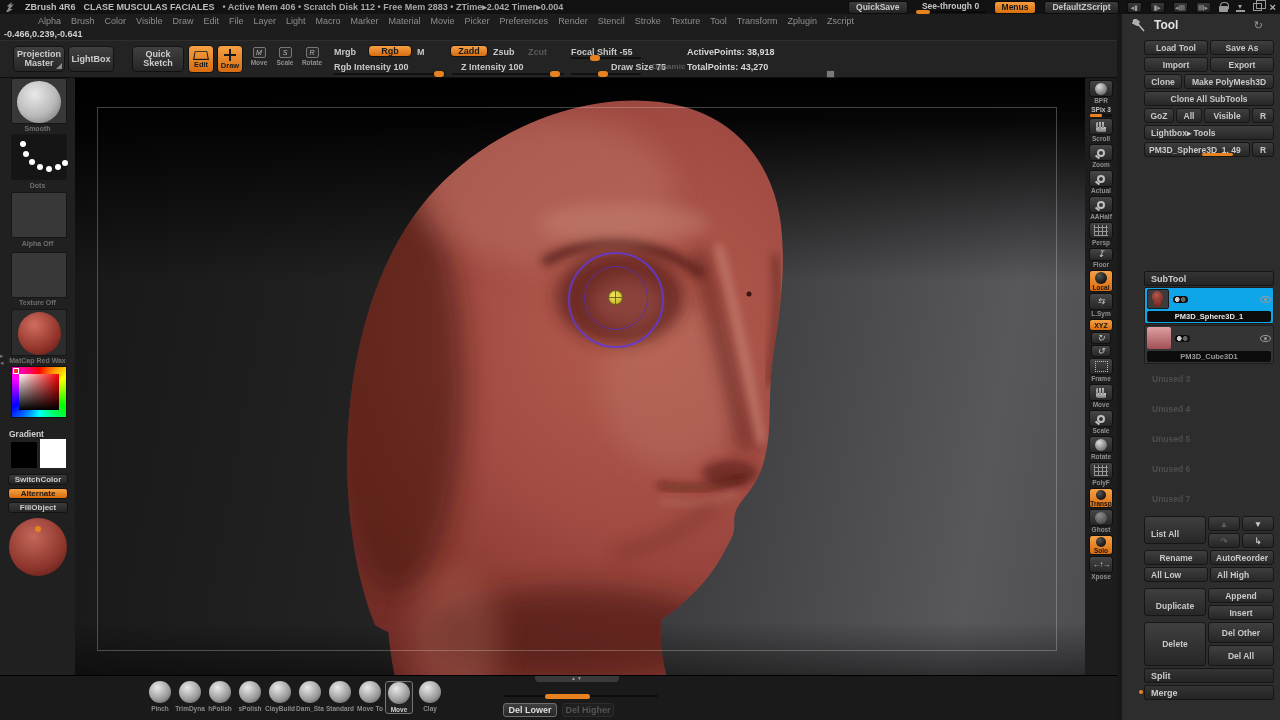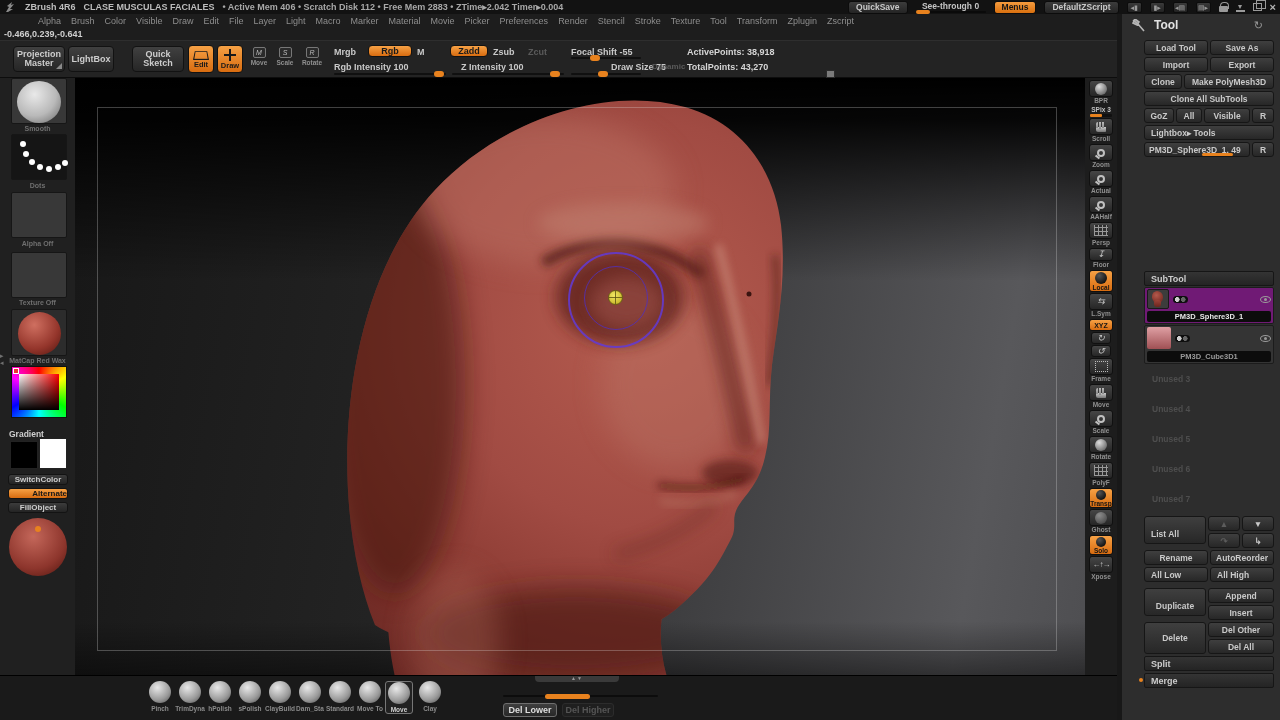--- a/index.html
+++ b/index.html
@@ -61,21 +61,21 @@
   .draw-ic::after{content:"";position:absolute;left:0;top:5px;width:12px;height:2px;background:#1a1a1a;}
 
   
   #lefttray { position:absolute; left:0; top:78px; width:75px; height:597px; background:#202020; }
   .thumb { position:absolute; left:11px; width:56px; background:#383838; border:1px solid #161616; border-radius:2px; }
   .thumb-label { position:absolute; left:0; width:75px; text-align:center; color:#6f6f6f; font-size:7px; font-weight:bold; }
   .sphere { border-radius:50%; }
   .ltbtn { position:absolute; left:8px; width:60px; height:11px; background:linear-gradient(#3c3c3c,#242424);
     border:1px solid #131313; border-radius:3px; color:#cdcdcd; font-size:8px; font-weight:bold;
     text-align:center; line-height:10px; }
-  .ltbtn.orange { background:linear-gradient(#f6a145,#d86c10); color:#181818;text-align:right; }
+  .ltbtn.orange { background:linear-gradient(#f6a145,#d86c10); color:#181818; }
 
   
   #canvas { position:absolute; left:75px; top:78px; width:1010px; height:597px; overflow:hidden;
     background:
       linear-gradient(180deg, rgba(0,0,0,1) 0%, rgba(0,0,0,.92) 7%, rgba(0,0,0,0) 34%),
       linear-gradient(0deg, rgba(0,0,0,.45) 0%, rgba(0,0,0,0) 9%),
       linear-gradient(100deg, #171717 0%, #232323 35%, #3e3e40 62%, #58585b 88%, #4e4e51 100%); }
   #frame { position:absolute; left:22px; top:29px; width:960px; height:544px;
     border:1px solid rgba(230,230,230,.28); z-index:5; }
   #cursor-outer { position:absolute; left:493px; top:174px; width:96px; height:96px; border-radius:50%;
@@ -125,21 +125,21 @@
   .tpb.sm { flex:0 0 22px; }
   .sec { margin:2px 6px 0 0; background:linear-gradient(#343434,#242424); border:1px solid #161616;
     border-radius:2px; color:#cdcdcd; font-size:9px; font-weight:bold; padding:2px 0 1px 6px; position:relative;}
   .sec .dot { position:absolute; left:-6px; top:4px; width:4px; height:4px; background:#e8821e; border-radius:50%; }
   .eye-icon { width:11px; height:7px; border:1px solid #9a9a9a; border-radius:50%; position:relative; display:inline-block;}
   .eye-icon::after { content:""; position:absolute; left:3px; top:1px; width:3px; height:3px; background:#9a9a9a; border-radius:50%;}
   .pill-icon { width:15px; height:7px; background:#0e0e0e; border-radius:4px; display:inline-block;
     background-image:radial-gradient(circle at 28% 50%, #cfcfcf 0 2.2px, transparent 2.6px),
       radial-gradient(circle at 68% 50%, #666 0 2.2px, transparent 2.6px); }
   .subrow { position:relative; margin:1px 6px 0 0; background:#343434; border:1px solid #1c1c1c; border-radius:2px; }
-  .subrow.sel { background:#701a75; }
+  .subrow.sel { background:#0ea5e9; }
   .subname { background:#0c0c0c; color:#9a9a9a; font-size:7.5px; font-weight:bold; text-align:center;
     border-radius:2px; margin:1px 2px 1px 2px; padding:1px 0; }
   .subname.sel { color:#e8e8e8; }
   .unused { color:#4e4e4e; font-size:8.5px; font-weight:bold; padding:10px 0 10px 8px; }
   .head-thumb { background:#3c3c3c; position:relative; overflow:hidden; border:1px solid #191919; border-radius:2px;}
   .head-thumb::before { content:""; position:absolute; left:22%; top:8%; width:55%; height:62%;
     background:radial-gradient(circle at 40% 35%, #b35a4d, #7c2d25 75%); border-radius:46% 54% 48% 52%; }
   .head-thumb::after { content:""; position:absolute; left:30%; top:58%; width:34%; height:38%;
     background:linear-gradient(#9c4338,#6a241d); border-radius:3px; }
 
@@ -616,21 +616,21 @@
   </div>
 
   <div class="tp-row" style="margin-top:6px;align-items:stretch;">
     <button class="tpb" style="flex:0 0 62px;padding-top:9px;height:28px;">Duplicate</button>
     <div style="flex:1;display:flex;flex-direction:column;gap:2px;">
       <button class="tpb">Append</button>
       <button class="tpb">Insert</button>
     </div>
   </div>
   <div class="tp-row" style="align-items:stretch;">
-    <button class="tpb" style="flex:0 0 62px;padding-top:1px;height:32px;">Delete</button>
+    <button class="tpb" style="flex:0 0 62px;padding-top:1px;height:44px;">Delete</button>
     <div style="flex:1;display:flex;flex-direction:column;gap:2px;">
       <button class="tpb">Del Other</button>
       <button class="tpb">Del All</button>
     </div>
   </div>
 
   <div class="sec">Split</div>
   <div class="sec">
     <i class="dot"></i>
     <span>Merge</span>

